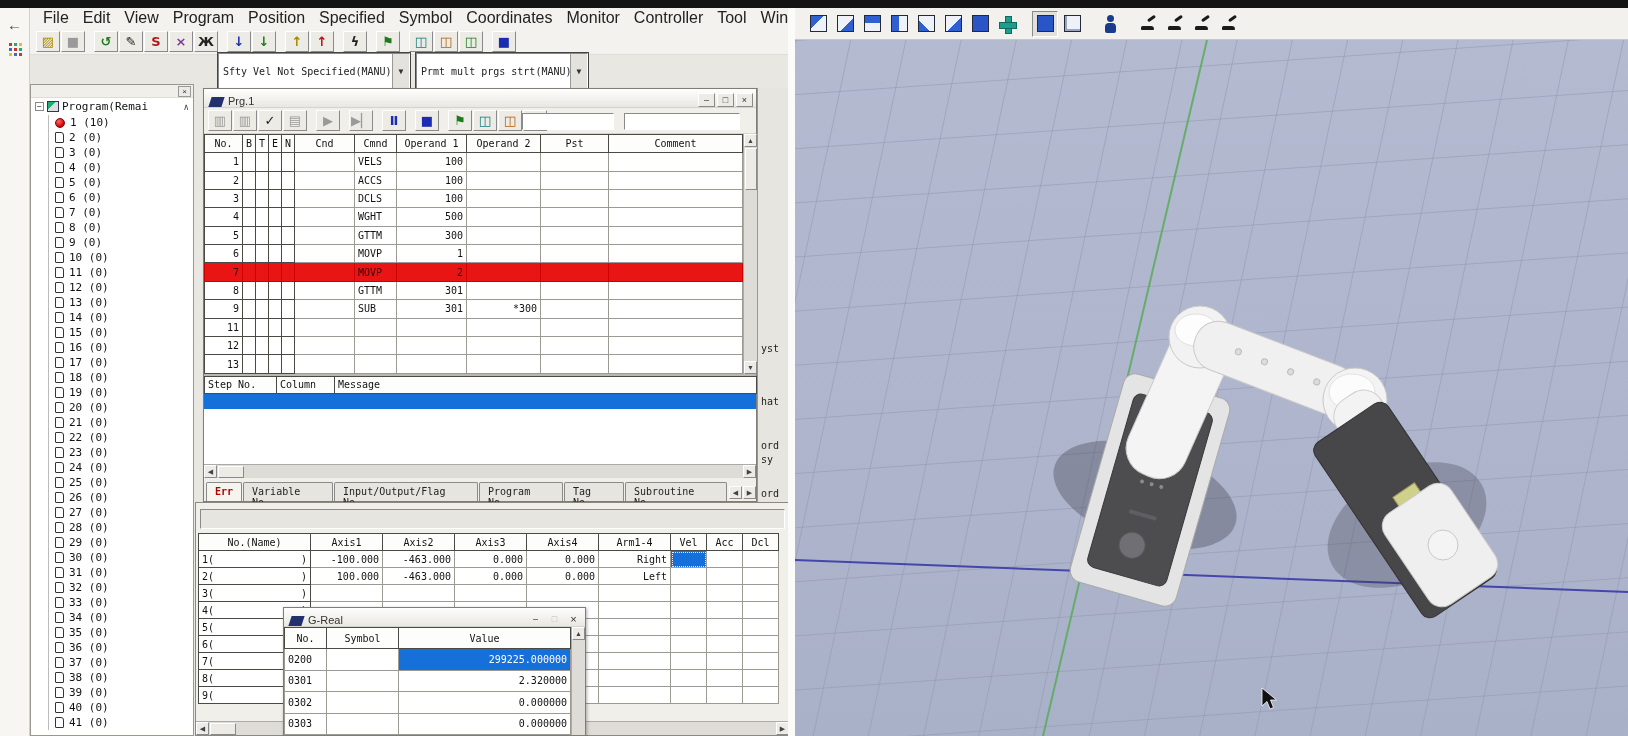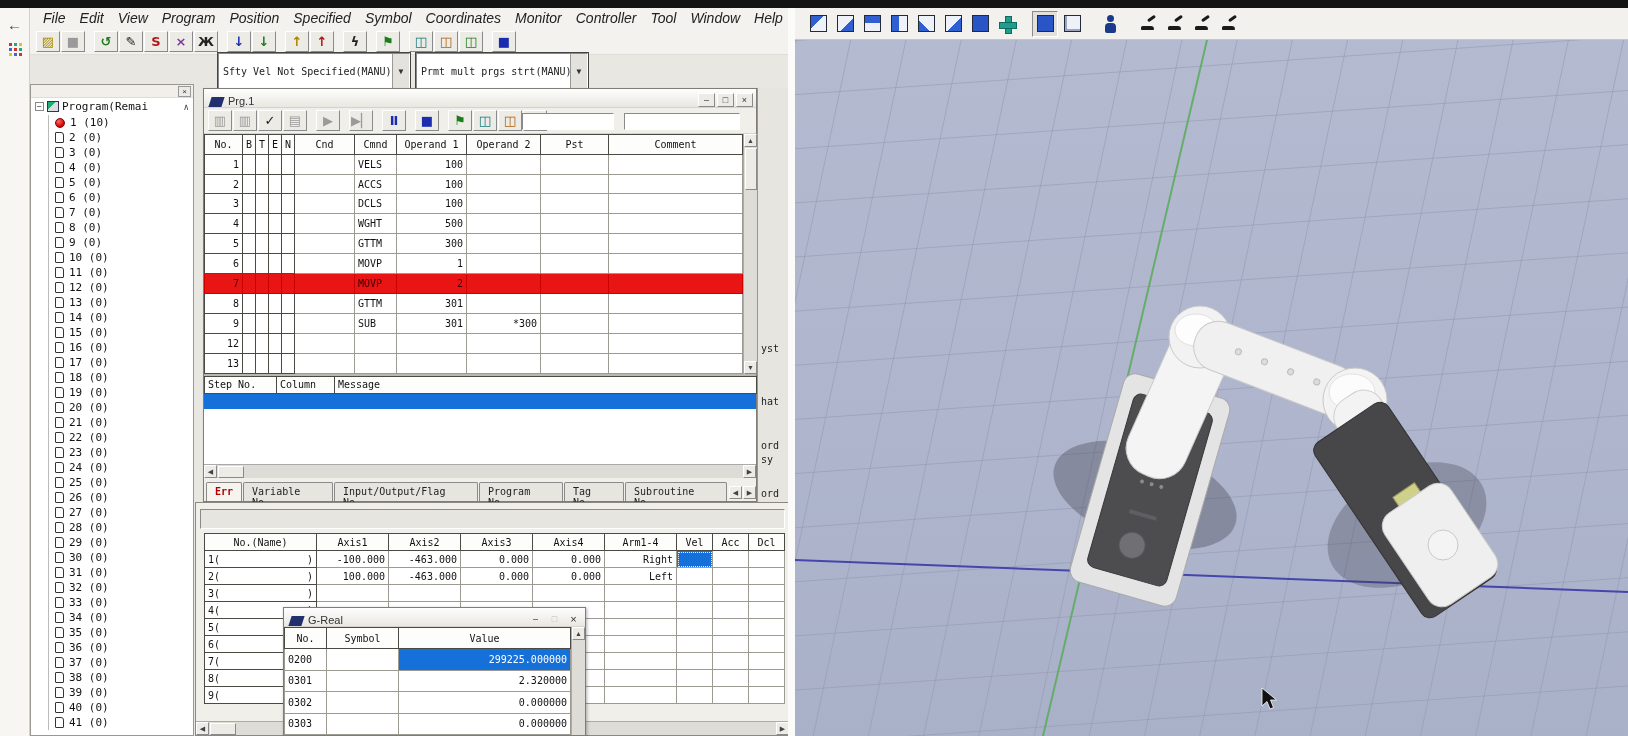--- a/index.html
+++ b/index.html
@@ -8,21 +8,21 @@
   .abs { position:absolute; }
 
   
   #topbar { left:0; top:0; width:1628px; height:8px; background:#141414; z-index:50; }
   #left-rail { left:0; top:8px; width:30px; height:728px; background:#f7f6f3; border-right:1px solid #d2d0ca; }
   #back-arrow { margin:8px 0 0 7px; font-size:15px; color:#444; cursor:default; }
   #apps-icon { position:relative; margin:10px 0 0 9px; width:3px; height:3px; background:#c33;
     box-shadow:5px 0 #2a7,10px 0 #cc2, 0 5px #46c,5px 5px #c33,10px 5px #2a7, 0 10px #cc2,5px 10px #46c,10px 10px #c33; }
 
   #menubar { left:30px; top:8px; width:758px; height:20px; background:#f4f2ee; display:flex; align-items:center; padding-left:6px; }
-  .menu-item { font-size:14px; color:#222; padding:2px 7px; cursor:default;font-style:italic; }
+  .menu-item { font-size:16px; color:#222; padding:2px 7px; cursor:default; }
   #main-toolbar { left:30px; top:28px; width:758px; height:27px; background:#f4f2ee; display:flex; align-items:center; padding-left:6px; border-bottom:1px solid #e0ded8; }
   .tbtn { width:24px; height:21px; border:1px solid; border-color:#fff #8a8a8a #8a8a8a #fff; background:#edebe5;
     display:flex; align-items:center; justify-content:center; margin-right:1px; }
   #main-toolbar .tbtn:nth-of-type(2), #main-toolbar .tbtn:nth-of-type(7), #main-toolbar .tbtn:nth-of-type(9),
   #main-toolbar .tbtn:nth-of-type(11), #main-toolbar .tbtn:nth-of-type(12), #main-toolbar .tbtn:nth-of-type(13),
   #main-toolbar .tbtn:nth-of-type(16) { margin-right:9px; }
   .ico { font-family:"DejaVu Sans", sans-serif; font-size:13px; font-weight:bold; line-height:1; }
   .g-yellow{color:#a98a00} .g-gray{color:#9a9a9a} .g-green{color:#1c7c1c} .g-dark{color:#222}
   .g-red{color:#b01818} .g-blue{color:#1c2cb0} .g-teal{color:#127a7a} .g-orange{color:#b06010} .g-purple{color:#7a3a9a}
 
@@ -91,21 +91,21 @@
 
   
   #bg-strip { left:757px; top:88px; width:31px; height:414px; background:#e7e5df; border-left:1px solid #99978f; overflow:hidden; }
   .frag { position:absolute; left:3px; font:10px "DejaVu Sans Mono", monospace; color:#222; white-space:nowrap; }
   .frag:nth-of-type(1){top:255px;} .frag:nth-of-type(2){top:308px;} .frag:nth-of-type(3){top:352px;}
   .frag:nth-of-type(4){top:366px;} .frag:nth-of-type(5){top:400px;} .frag:nth-of-type(6){top:413px;}
 
   
   #pos-panel { left:195px; top:502px; width:595px; height:234px; background:#f1efe9; border:1px solid #8a887f; overflow:hidden; }
   #pos-deadbar { height:20px; margin:6px 4px 4px 4px; background:#e7e5df; border:1px solid; border-color:#8a8a8a #fff #fff #8a8a8a; }
-  #pos-table { width:580px; margin-left:8px; }
+  #pos-table { width:580px; margin-left:2px; }
   #pos-table td.c-axis { text-align:right; }
   #pos-table td.c-arm { text-align:right; }
   #pos-table td.c-name { border:1px solid #4a4a44; }
   .name-cell { display:flex; justify-content:space-between; }
   #pos-table tr[data-state="sel"] td.c-vel { background:#1670d9; outline:1px dotted #e8f0ff; outline-offset:-2px; }
   #pos-hscroll { position:absolute; left:0; bottom:0; width:593px; }
 
   
   #greal-window { left:283px; top:607px; width:303px; height:129px; background:#fff; border:1px solid #7f7d76; box-shadow:1px 1px 3px rgba(0,0,0,.3); z-index:10; overflow:hidden; }
   #greal-body { display:flex; }
@@ -656,20 +656,33 @@
             <td class="c-n"></td>
             <td class="c-cnd"></td>
             <td class="c-cmnd">SUB</td>
             <td class="c-op1">301</td>
             <td class="c-op2">*300</td>
             <td class="c-pst"></td>
             <td class="c-comment"></td>
           </tr>
 
 
+          <tr>
+            <td class="c-no">11</td>
+            <td class="c-b"></td>
+            <td class="c-t"></td>
+            <td class="c-e"></td>
+            <td class="c-n"></td>
+            <td class="c-cnd"></td>
+            <td class="c-cmnd"></td>
+            <td class="c-op1"></td>
+            <td class="c-op2"></td>
+            <td class="c-pst"></td>
+            <td class="c-comment"></td>
+          </tr>
 
           <tr>
             <td class="c-no">12</td>
             <td class="c-b"></td>
             <td class="c-t"></td>
             <td class="c-e"></td>
             <td class="c-n"></td>
             <td class="c-cnd"></td>
             <td class="c-cmnd"></td>
             <td class="c-op1"></td>

